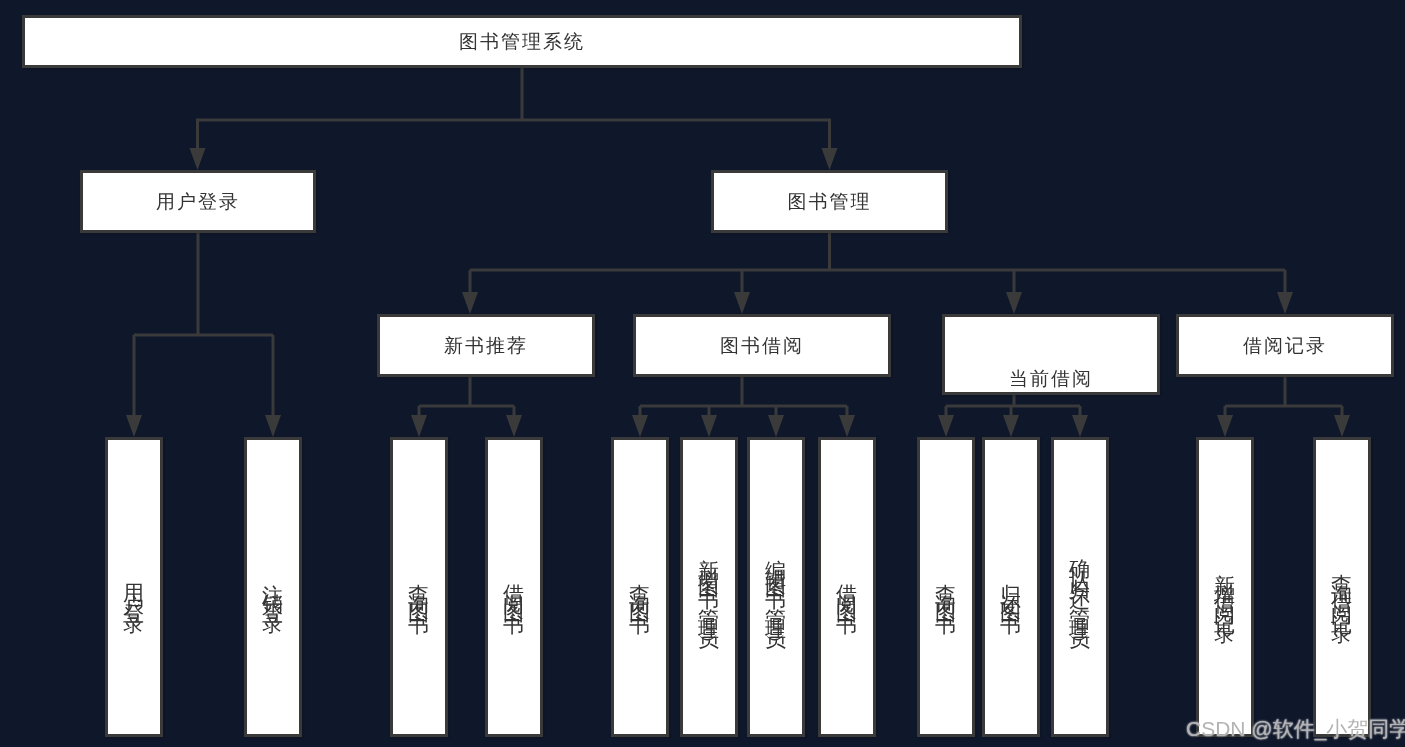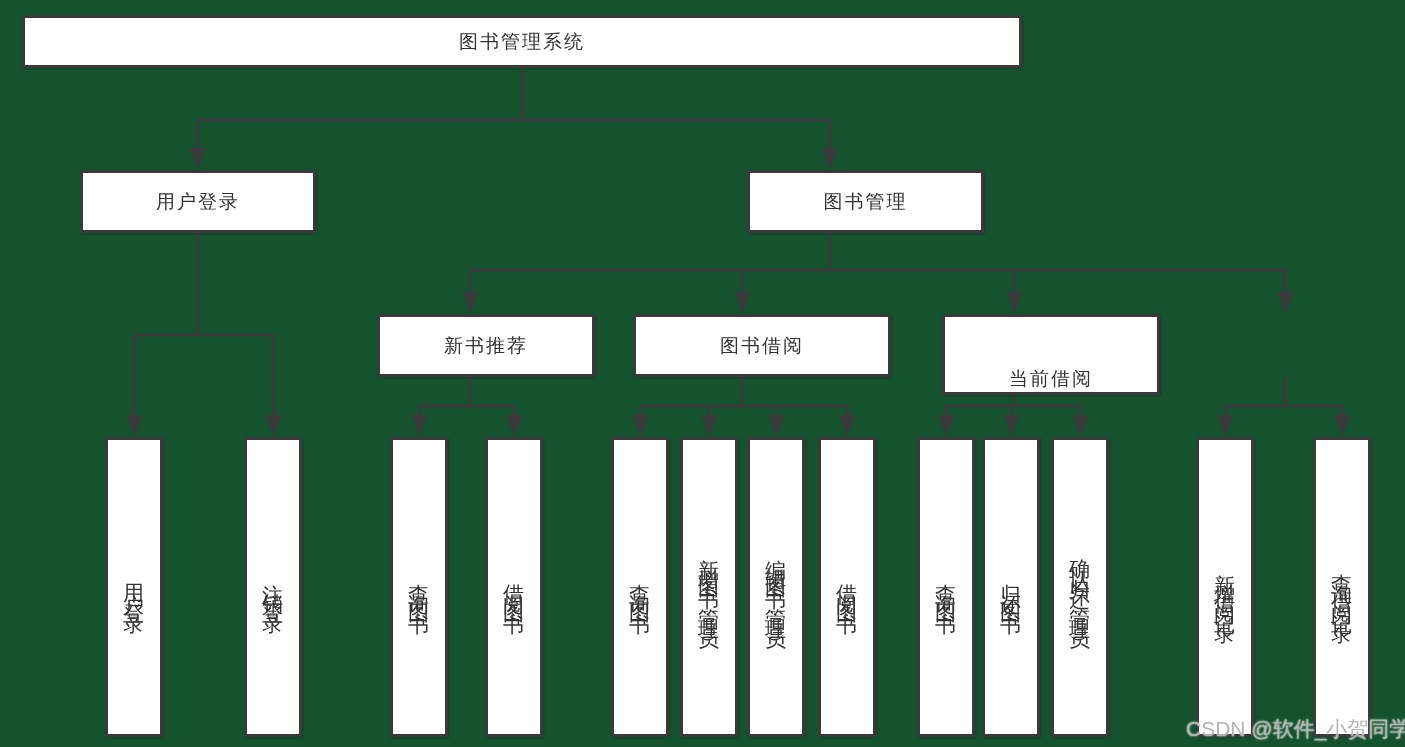--- a/index.html
+++ b/index.html
@@ -1,17 +1,17 @@
 <!DOCTYPE html>
 <html><head>
 <meta charset="utf-8">
 <style>
   html,body { margin:0; padding:0; background:#ffffff; }
   #canvas {
-    position:relative; width:1405px; height:747px; background:#14532d;
+    position:relative; width:1405px; height:747px; background:#0f172a;
     font-family:"Liberation Sans", sans-serif; overflow:hidden;
   }
   #wires { position:absolute; left:0; top:0; width:1405px; height:747px; }
   .box {
     position:absolute; box-sizing:border-box; background:#ffffff;
     border:3px solid #3a3a3a; color:#333333;
     display:flex; align-items:center; justify-content:center;
     box-shadow:1px 1px 2px rgba(0,0,0,0.18);
   }
   .hlabel { font-size:19px; letter-spacing:2px; white-space:nowrap; }
@@ -83,32 +83,35 @@
     </g>
   </svg>
 
   <div class="box" style="left:22px; top:15px; width:1000px; height:53px;">
     <span class="hlabel">图书管理系统</span>
   </div>
 
   <div class="box" style="left:80px; top:170px; width:236px; height:63px;">
     <span class="hlabel">用户登录</span>
   </div>
-  <div class="box" style="left:711px; top:170px; width:237px; height:63px;margin-left:36px;">
+  <div class="box" style="left:711px; top:170px; width:237px; height:63px;">
     <span class="hlabel">图书管理</span>
   </div>
 
   <div class="box" style="left:361px; top:314px; width:218px; height:63px;margin-left:16px;">
     <span class="hlabel">新书推荐</span>
   </div>
   <div class="box" style="left:633px; top:314px; width:258px; height:63px;">
     <span class="hlabel">图书借阅</span>
   </div>
   <div class="box" style="left:942px; top:314px; width:218px; height:81px;align-items:flex-end;">
     <span class="hlabel">当前借阅</span>
+  </div>
+  <div class="box" style="left:1176px; top:314px; width:218px; height:63px;">
+    <span class="hlabel">借阅记录</span>
   </div>
 
   <div class="box leaf" style="left:105px;">
     <span class="vlabel">用户登录</span>
   </div>
   <div class="box leaf" style="left:244px;">
     <span class="vlabel">注销登录</span>
   </div>
 
   <div class="box leaf" style="left:390px;">

